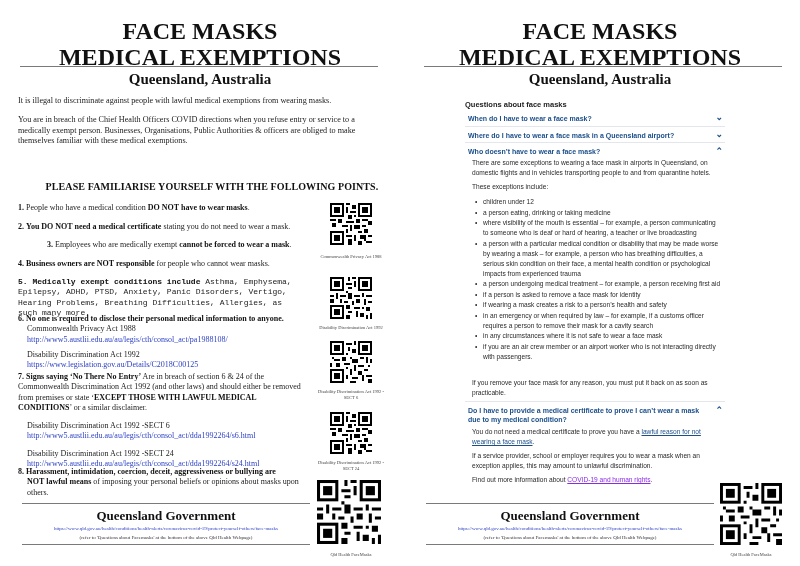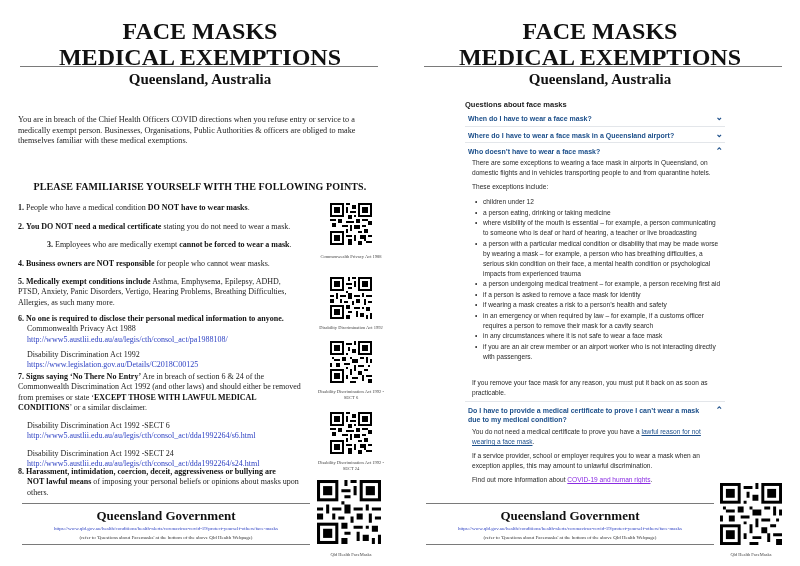--- a/index.html
+++ b/index.html
@@ -11,21 +11,21 @@
   .page.right { left: 400px; }
 
   .title { position: absolute; left: 0; width: 400px; text-align: center; font-family: "Liberation Serif", serif; font-weight: bold; color: #111; }
   .title.l1 { top: 17px; font-size: 24px; line-height: 28px; }
   .title.l2 { top: 43px; font-size: 24px; line-height: 28px; }
   .hrule { position: absolute; height: 1px; background: #7a7a7a; }
   .subtitle { position: absolute; top: 71px; left: 0; width: 400px; text-align: center; font-weight: bold; font-size: 15px; color: #111; }
 
   
   .ltext { position: absolute; left: 18px; width: 350px; font-size: 8.2px; line-height: 10.5px; color: #222; }
-  .points-head { position: absolute; top: 181px; left: 0; width: 400px; text-align: center; font-weight: bold; font-size: 10px; color: #111; letter-spacing: 0.1px; }
+  .points-head { position: absolute; top: 181px; left: 12px; width: 400px; text-align: center; font-weight: bold; font-size: 10px; color: #111; letter-spacing: 0.1px; }
   .pt { position: absolute; left: 18px; width: 285px; font-size: 8px; line-height: 10.3px; color: #222; }
   .pt b { color: #111; }
   .pt .sub { display: block; padding-left: 9px; }
   .link { color: #2b3fc2; }
   .qrbox { position: absolute; }
   .qrcap { position: absolute; font-size: 4.5px; line-height: 5.5px; text-align: center; color: #444; }
 
   .footer-title { position: absolute; font-weight: bold; font-size: 13px; text-align: center; color: #111; }
   .footer-url { position: absolute; font-size: 5px; text-align: center; color: #2b3fc2; white-space: nowrap; overflow: hidden; }
   .footer-note { position: absolute; font-size: 5px; text-align: center; color: #333; white-space: nowrap; }
@@ -42,41 +42,42 @@
 </style>
 </head>
 <body>
 
 <div class="page left">
   <div class="title l1">FACE MASKS</div>
   <div class="title l2">MEDICAL EXEMPTIONS</div>
   <div class="hrule" style="left:20px; top:66px; width:358px;"></div>
   <div class="subtitle">Queensland, Australia</div>
 
+  <div class="ltext" style="top:96px;">It is illegal to discriminate against people with lawful medical exemptions from wearing masks.</div>
   <div class="ltext" style="top:115px;">You are in breach of the Chief Health Officers COVID directions when you refuse entry or service to a medically exempt person.   Businesses, Organisations, Public Authorities &amp; officers are obliged to make themselves familiar with these medical exemptions.</div>
 
   <div class="points-head">PLEASE FAMILIARISE YOURSELF WITH THE FOLLOWING POINTS.</div>
 
   <div class="pt" style="top:203px;">
     <b>1.</b> <span>People who have a medical condition </span><b>DO NOT have to wear masks</b><span>.</span>
   </div>
 
   <div class="pt" style="top:222px;">
     <b>2.</b> <b>You DO NOT need a medical certificate</b><span> stating you do not need to wear a mask.</span>
   </div>
 
   <div class="pt" style="top:240px;margin-left:29px;">
     <b>3.</b> <span>Employees who are medically exempt </span><b>cannot be forced to wear a mask</b><span>.</span>
   </div>
 
   <div class="pt" style="top:259px;">
     <b>4.</b> <b>Business owners are NOT responsible</b><span> for people who cannot wear masks.</span>
   </div>
 
-  <div class="pt" style="top:277px;">
+  <div class="pt" style="top:277px;font-family:Liberation Mono, monospace;">
     <b>5.</b> <b>Medically exempt conditions include</b><span> Asthma, Emphysema, Epilepsy, ADHD, PTSD, Anxiety, Panic Disorders, Vertigo, Hearing Problems, Breathing Difficulties, Allergies, as such many more.</span>
   </div>
 
   <div class="pt" style="top:314px;">
     <b>6.</b> <b>No one is required to disclose their personal medical information to anyone.</b>
     <span class="sub">Commonwealth Privacy Act 1988</span>
     <span class="sub link">http://www5.austlii.edu.au/au/legis/cth/consol_act/pa1988108/</span>
     <span class="sub" style="margin-top:5px;">Disability Discrimination Act 1992</span>
     <span class="sub link">https://www.legislation.gov.au/Details/C2018C00125</span>
   </div>

